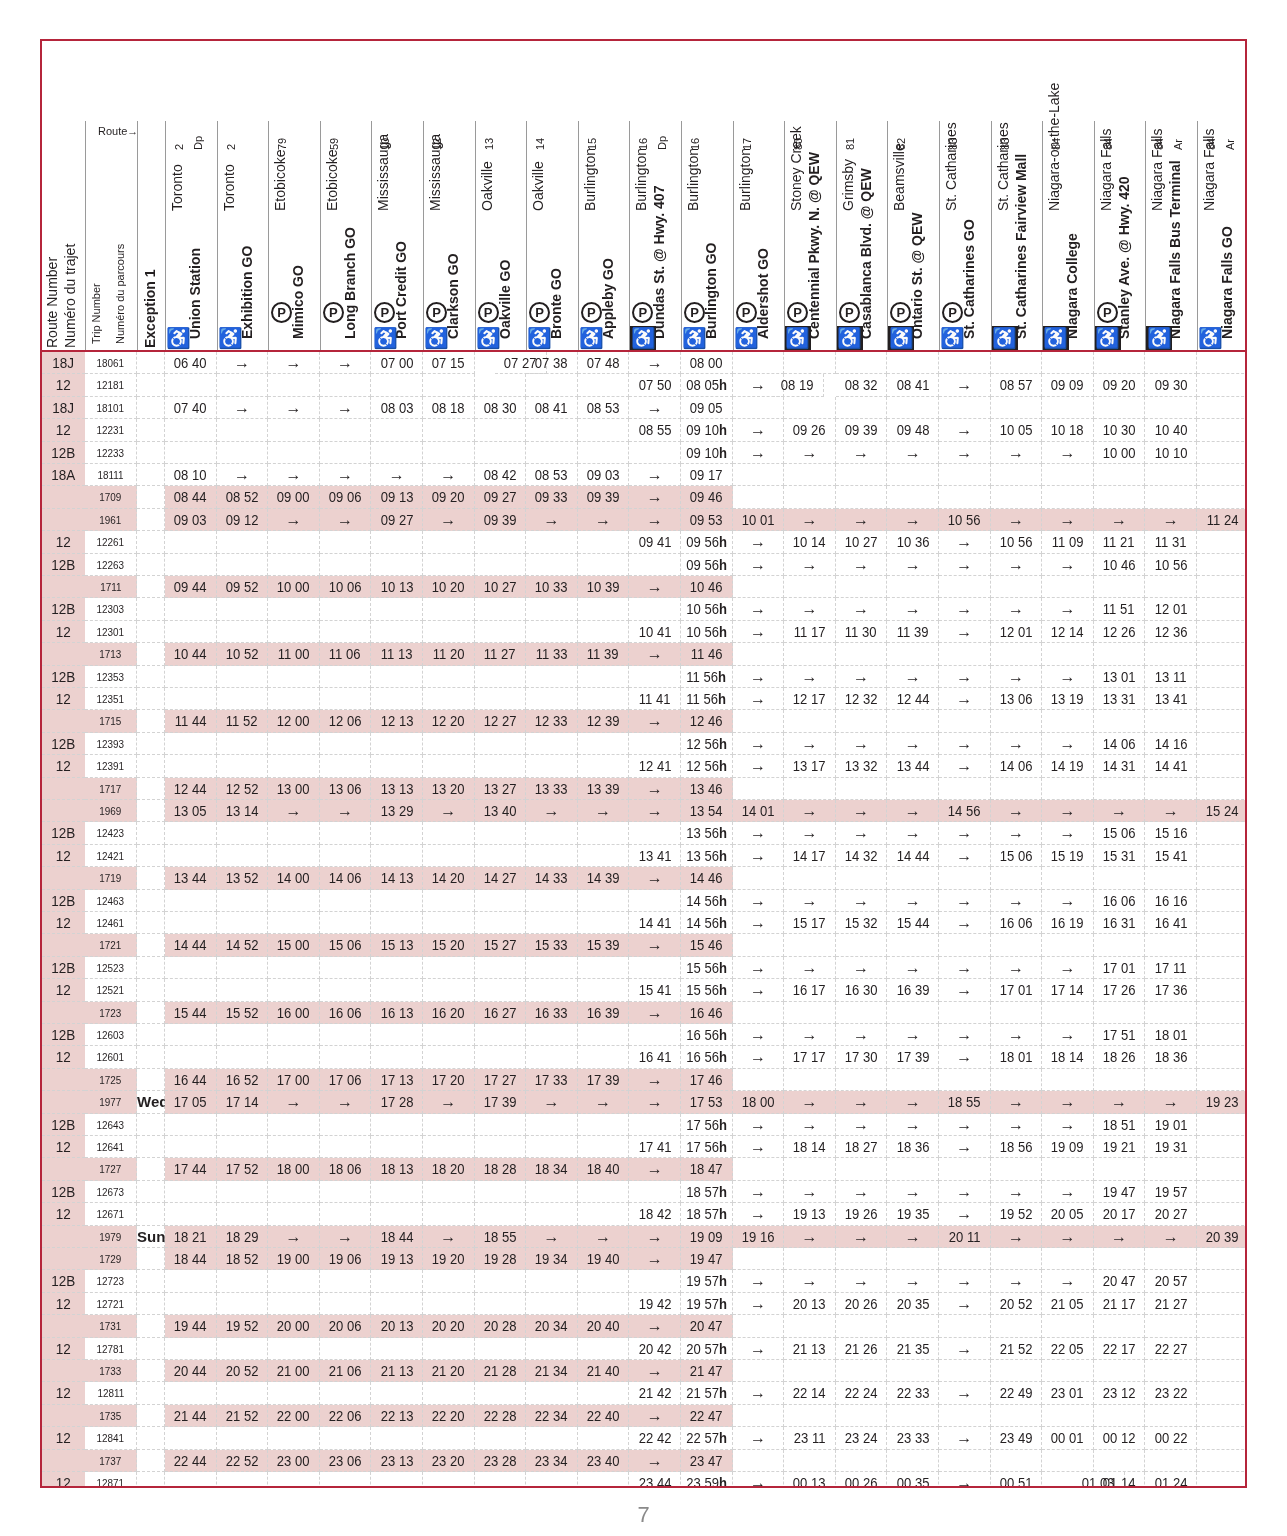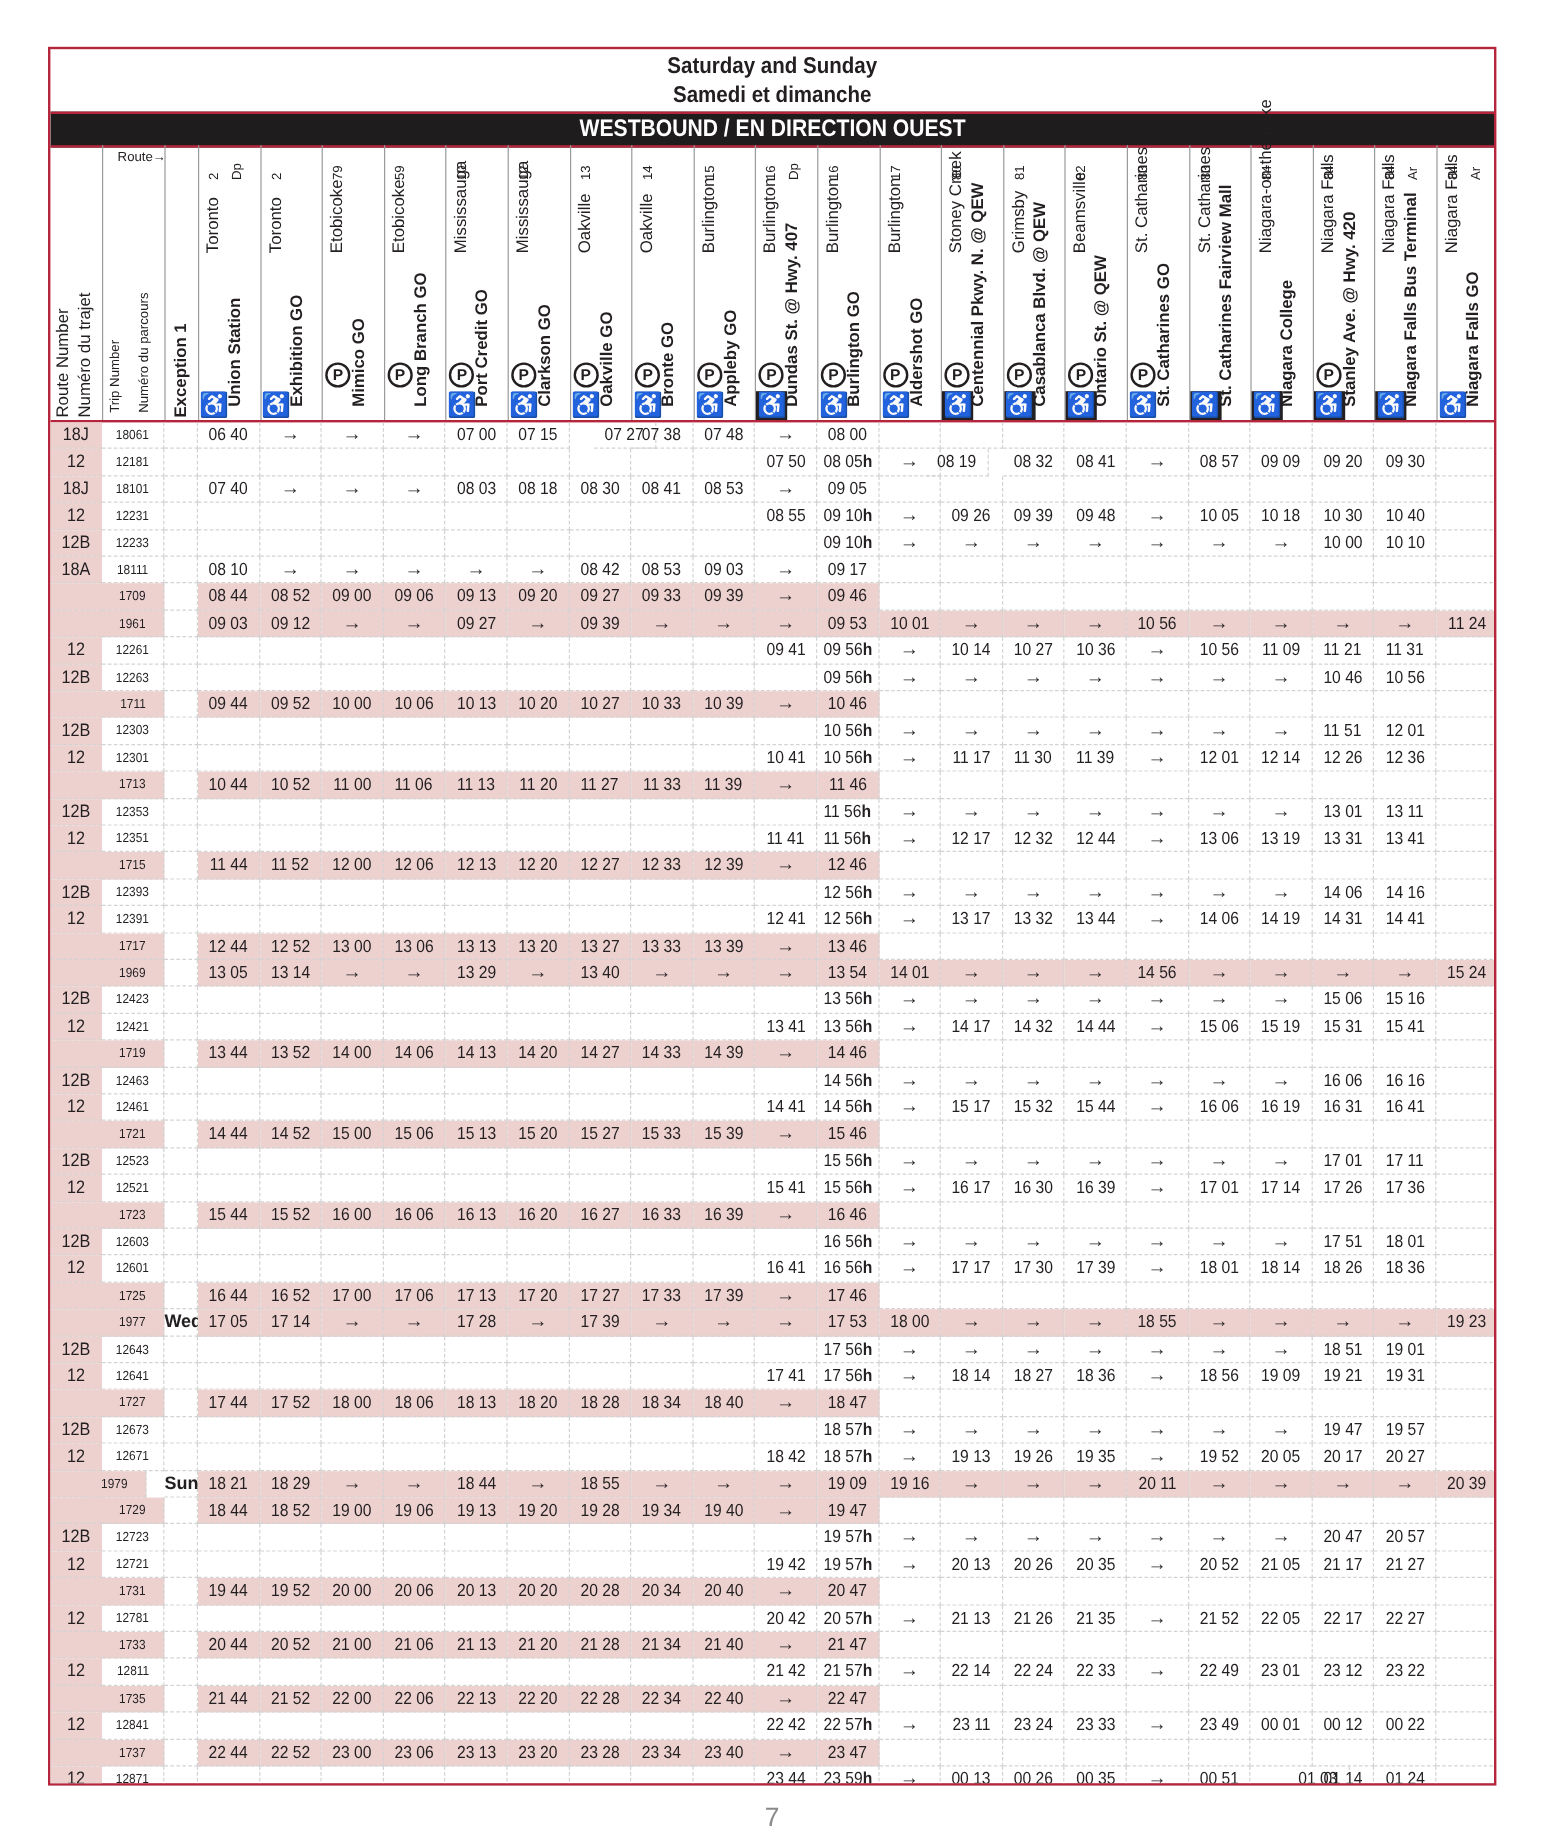--- a/index.html
+++ b/index.html
@@ -33,25 +33,20 @@
   .row.hl .cell.hcell { background:#ecd1cf; }
   .t { display:inline-block; transform:scaleX(0.9); }
   .h { font-weight:bold; }
   .arrow { font-size:16px; }
   .page-num { position:absolute; left:0; width:1287px; top:1502px; text-align:center; font-size:22px; color:#8a8a8a; }
 </style>
 </head>
 <body>
 
 <div class="frame">
-  <div class="title-box">
-    <div class="title-line first">Saturday and Sunday</div>
-    <div class="title-line">Samedi et dimanche</div>
-  </div>
-  <div class="dir-bar"><span>WESTBOUND / EN DIRECTION OUEST</span></div>
 
   <div class="hdr" id="hdr">
     <div class="hcol" style="left:0;width:43px">
       <div class="vtext city" style="left:18px;top:211px">Route Number</div>
       <div class="vtext city" style="left:36px;top:211px">Numéro du trajet</div>
     </div>
     <div class="hcol" style="left:43px;width:52px">
       <div class="zone" style="position:absolute;left:12px;top:4px">Route→</div>
       <div class="vtext zone" style="left:16px;top:211px;font-size:11px">Trip Number</div>
       <div class="vtext zone" style="left:40px;top:211px;font-size:11px">Numéro du parcours</div>
@@ -1215,21 +1210,21 @@
         <div class="cell " style="left:845.4px;width:51.6px"><span class="t">19 35</span></div>
         <div class="cell " style="left:897px;width:51.6px"><span class="arrow">→</span></div>
         <div class="cell " style="left:948.6px;width:51.6px"><span class="t">19 52</span></div>
         <div class="cell " style="left:1000.2px;width:51.6px"><span class="t">20 05</span></div>
         <div class="cell " style="left:1051.8000000000002px;width:51.6px"><span class="t">20 17</span></div>
         <div class="cell " style="left:1103.4px;width:51.6px"><span class="t">20 27</span></div>
         <div class="cell " style="left:1155px;width:51.6px"><span class="t"></span></div>
       </div>
       <div class="row hl" style="top: 873.6px;">
         <div class="cell rn" style="left:0;width:43px"><span class="t"></span></div>
-        <div class="cell tn hcell" style="left:28px;width:52px"><span class="t">1979</span></div>
+        <div class="cell tn hcell" style="left:43px;width:52px"><span class="t">1979</span></div>
         <div class="cell ex" style="left:95px;width:28px"><span>Sun</span></div>
         <div class="cell hcell" style="left:123px;width:51.6px"><span class="t">18 21</span></div>
         <div class="cell hcell" style="left:174.6px;width:51.6px"><span class="t">18 29</span></div>
         <div class="cell hcell" style="left:226.2px;width:51.6px"><span class="arrow">→</span></div>
         <div class="cell hcell" style="left:277.8px;width:51.6px"><span class="arrow">→</span></div>
         <div class="cell hcell" style="left:329.4px;width:51.6px"><span class="t">18 44</span></div>
         <div class="cell hcell" style="left:381px;width:51.6px"><span class="arrow">→</span></div>
         <div class="cell hcell" style="left:432.6px;width:51.6px"><span class="t">18 55</span></div>
         <div class="cell hcell" style="left:484.2px;width:51.6px"><span class="arrow">→</span></div>
         <div class="cell hcell" style="left:535.8px;width:51.6px"><span class="arrow">→</span></div>

